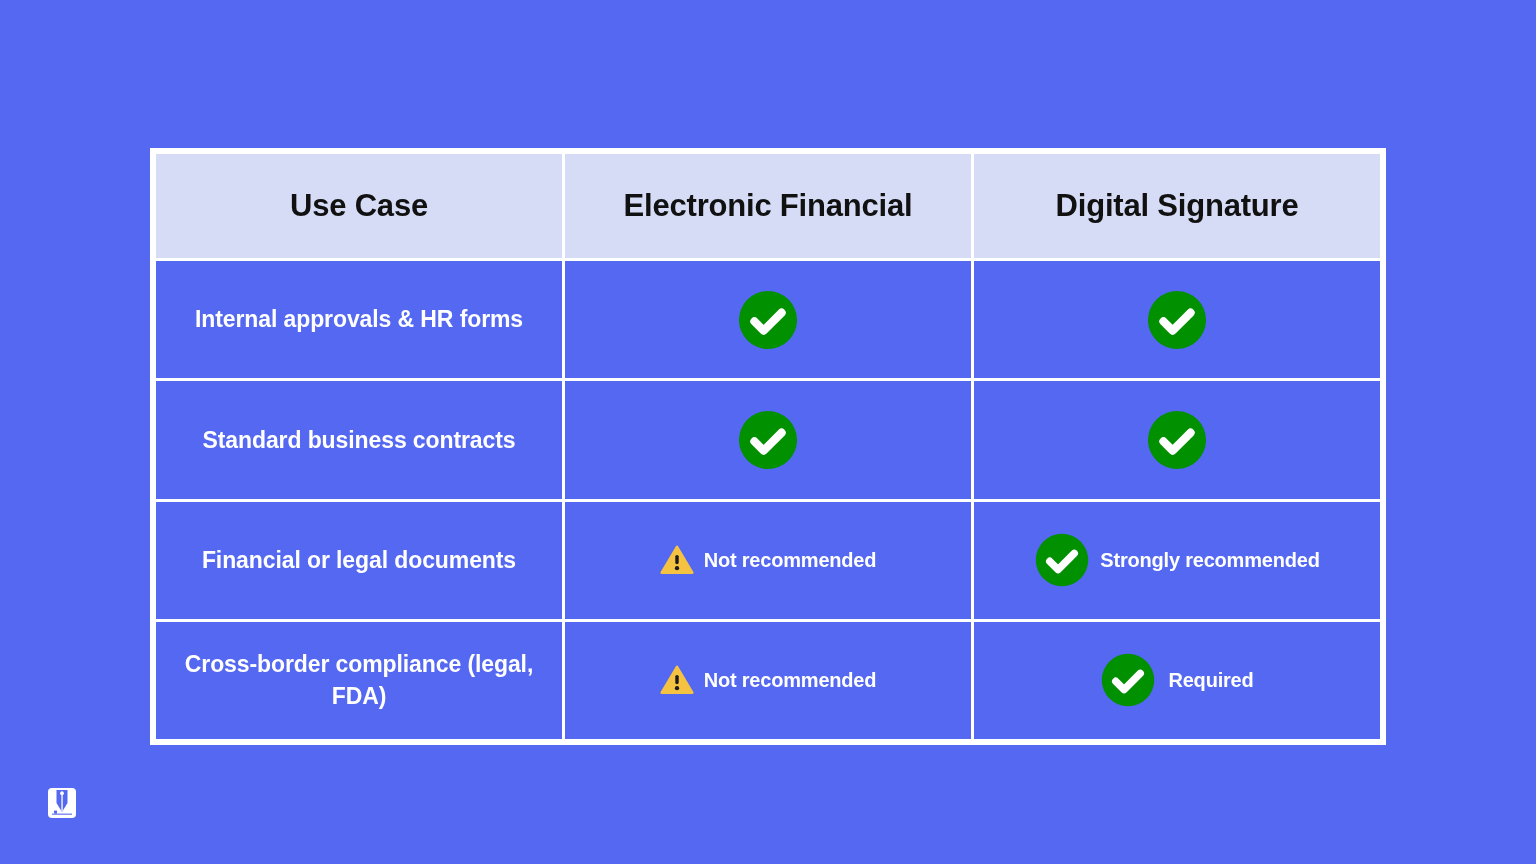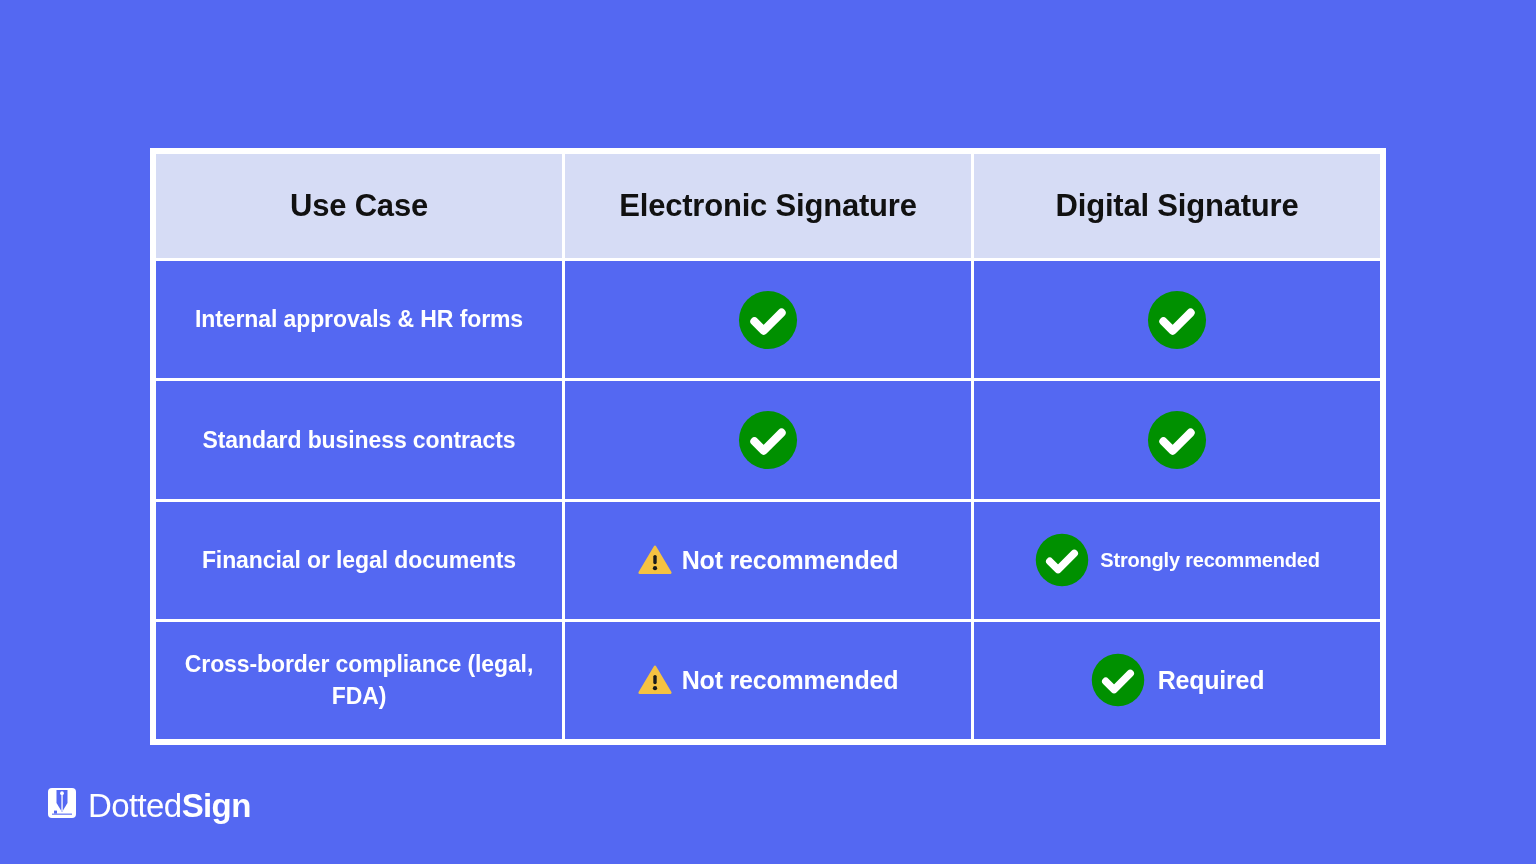--- a/index.html
+++ b/index.html
@@ -92,21 +92,21 @@
     justify-content: center;
     gap: 12px;
     height: 100%;
     padding: 0 10px;
     box-sizing: border-box;
   }
   .cellgroup.tight { gap: 10px; }
 
   .cell-label {
     color: #FFFFFF;
-    font-size: 25px;
+    font-size: 20px;
     font-weight: bold;
     letter-spacing: -0.2px;
     white-space: nowrap;
   }
   .cell-label.small {
     font-size: 20px;
   }
 
   
   .check-badge {
@@ -162,21 +162,21 @@
 <body>
 
 <div class="slide">
 
 
   <div class="table-wrap">
     <table class="cmp">
       <thead>
         <tr>
           <th class="hdr-cell">Use Case</th>
-          <th class="hdr-cell">Electronic Signature</th>
+          <th class="hdr-cell">Electronic Financial</th>
           <th class="hdr-cell">Digital Signature</th>
         </tr>
       </thead>
       <tbody>
 
         <tr>
           <td class="body-cell">
             <div class="usecase">Internal approvals &amp; HR forms</div>
           </td>
           <td class="body-cell">
@@ -275,16 +275,15 @@
 
   <div class="logo">
     <svg class="logo-mark" viewBox="0 0 34 36" aria-hidden="true">
       <path d="M3 5 a4 4 0 0 1 4 -4 h20 a4 4 0 0 1 4 4 v22 a4 4 0 0 1 -4 4 h-20 a4 4 0 0 1 -4 -4 z" fill="#FFFFFF"></path>
       <path d="M11.5 3 L11.5 16 L17 25 L22.5 16 L22.5 3 Z" fill="#5468F2"></path>
       <rect x="16.4" y="6" width="1.3" height="18" fill="#FFFFFF"></rect>
       <circle cx="17" cy="6.2" r="1.9" fill="#FFFFFF"></circle>
       <rect x="7" y="26.6" width="20" height="1.1" fill="#5468F2"></rect>
       <rect x="9" y="23.6" width="3" height="3" fill="#5468F2"></rect>
     </svg>
-    <span class="logo-text"><span class="logo-dotted">Dotted</span><span class="logo-sign">Sign</span></span>
   </div>
 
 </div>
 
 </body></html>

